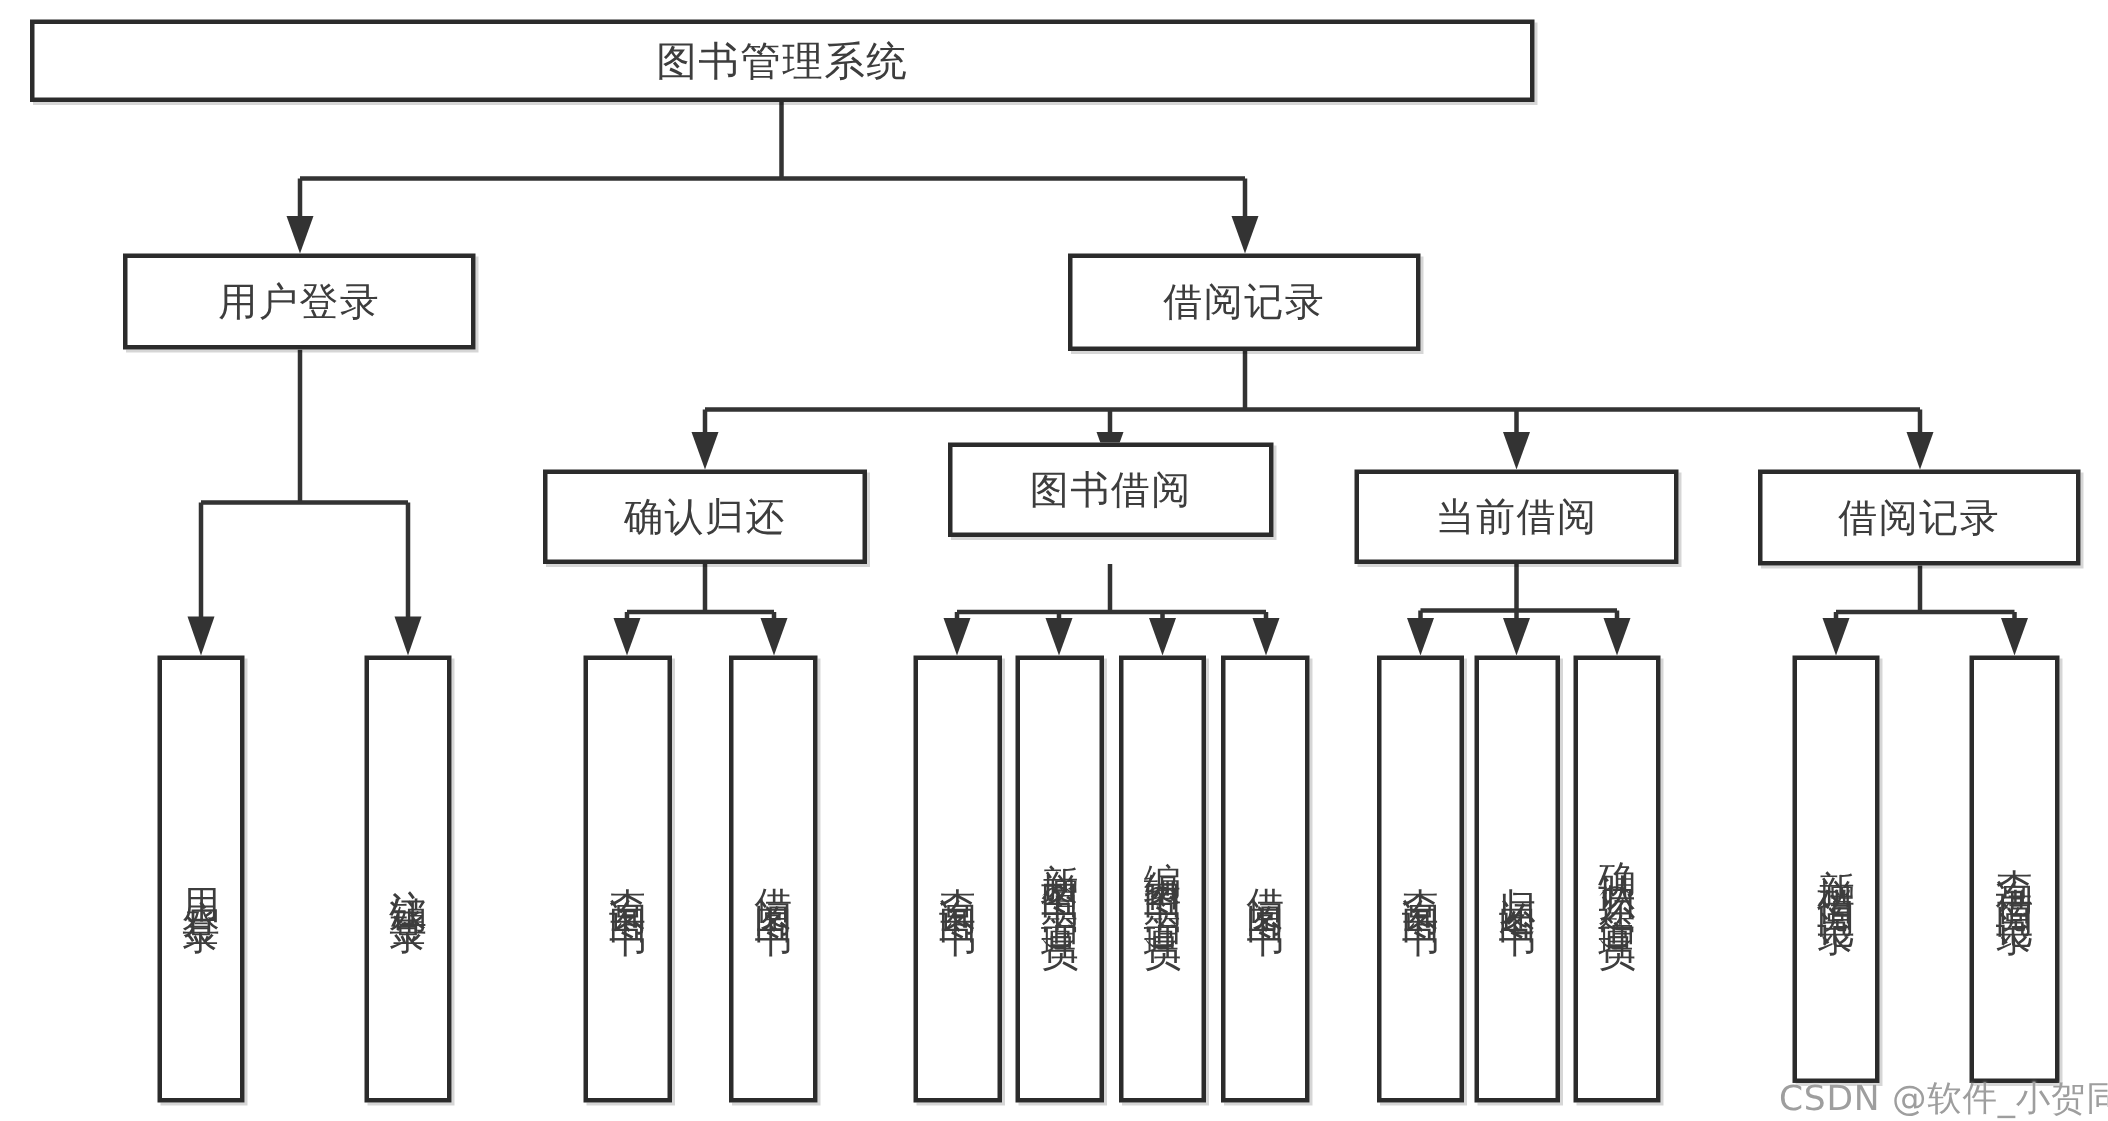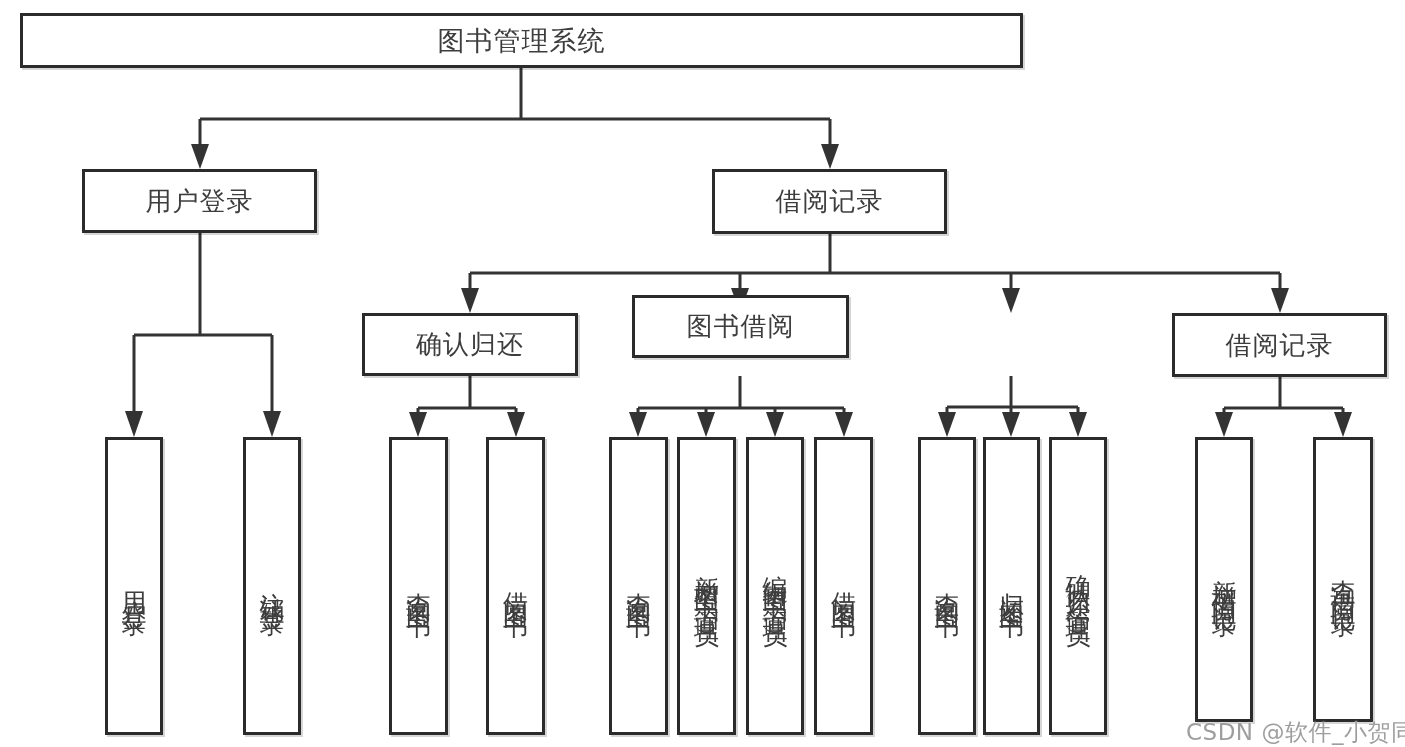--- a/index.html
+++ b/index.html
@@ -93,20 +93,21 @@
     <polygon points="1334,412 1352,412 1343,437"></polygon>
   </svg>
 
   <div class="node root" style="left:20px;top:13px;width:1003px;height:55px;">图书管理系统</div>
 
   <div class="node" style="left:82px;top:169px;width:235px;height:64px;">用户登录</div>
   <div class="node" style="left:712px;top:169px;width:235px;height:65px;">借阅记录</div>
 
   <div class="node" style="left:362px;top:313px;width:216px;height:63px;">确认归还</div>
   <div class="node" style="left:632px;top:295px;width:217px;height:63px;">图书借阅</div>
+  <div class="node" style="left:903px;top:313px;width:216px;height:63px;">当前借阅</div>
   <div class="node" style="left:1172px;top:313px;width:215px;height:64px;text-align:right;">借阅记录</div>
 
   <div class="node leaf" style="left:105px;top:437px;width:58px;height:298px;">用户登录</div>
   <div class="node leaf" style="left:243px;top:437px;width:58px;height:298px;">注销登录</div>
 
   <div class="node leaf" style="left:389px;top:437px;width:59px;height:298px;">查询图书</div>
   <div class="node leaf" style="left:486px;top:437px;width:59px;height:298px;">借阅图书</div>
 
   <div class="node leaf" style="left:609px;top:437px;width:59px;height:298px;">查询图书</div>
   <div class="node leaf" style="left:677px;top:437px;width:59px;height:298px;">新增图书（管理员）</div>

